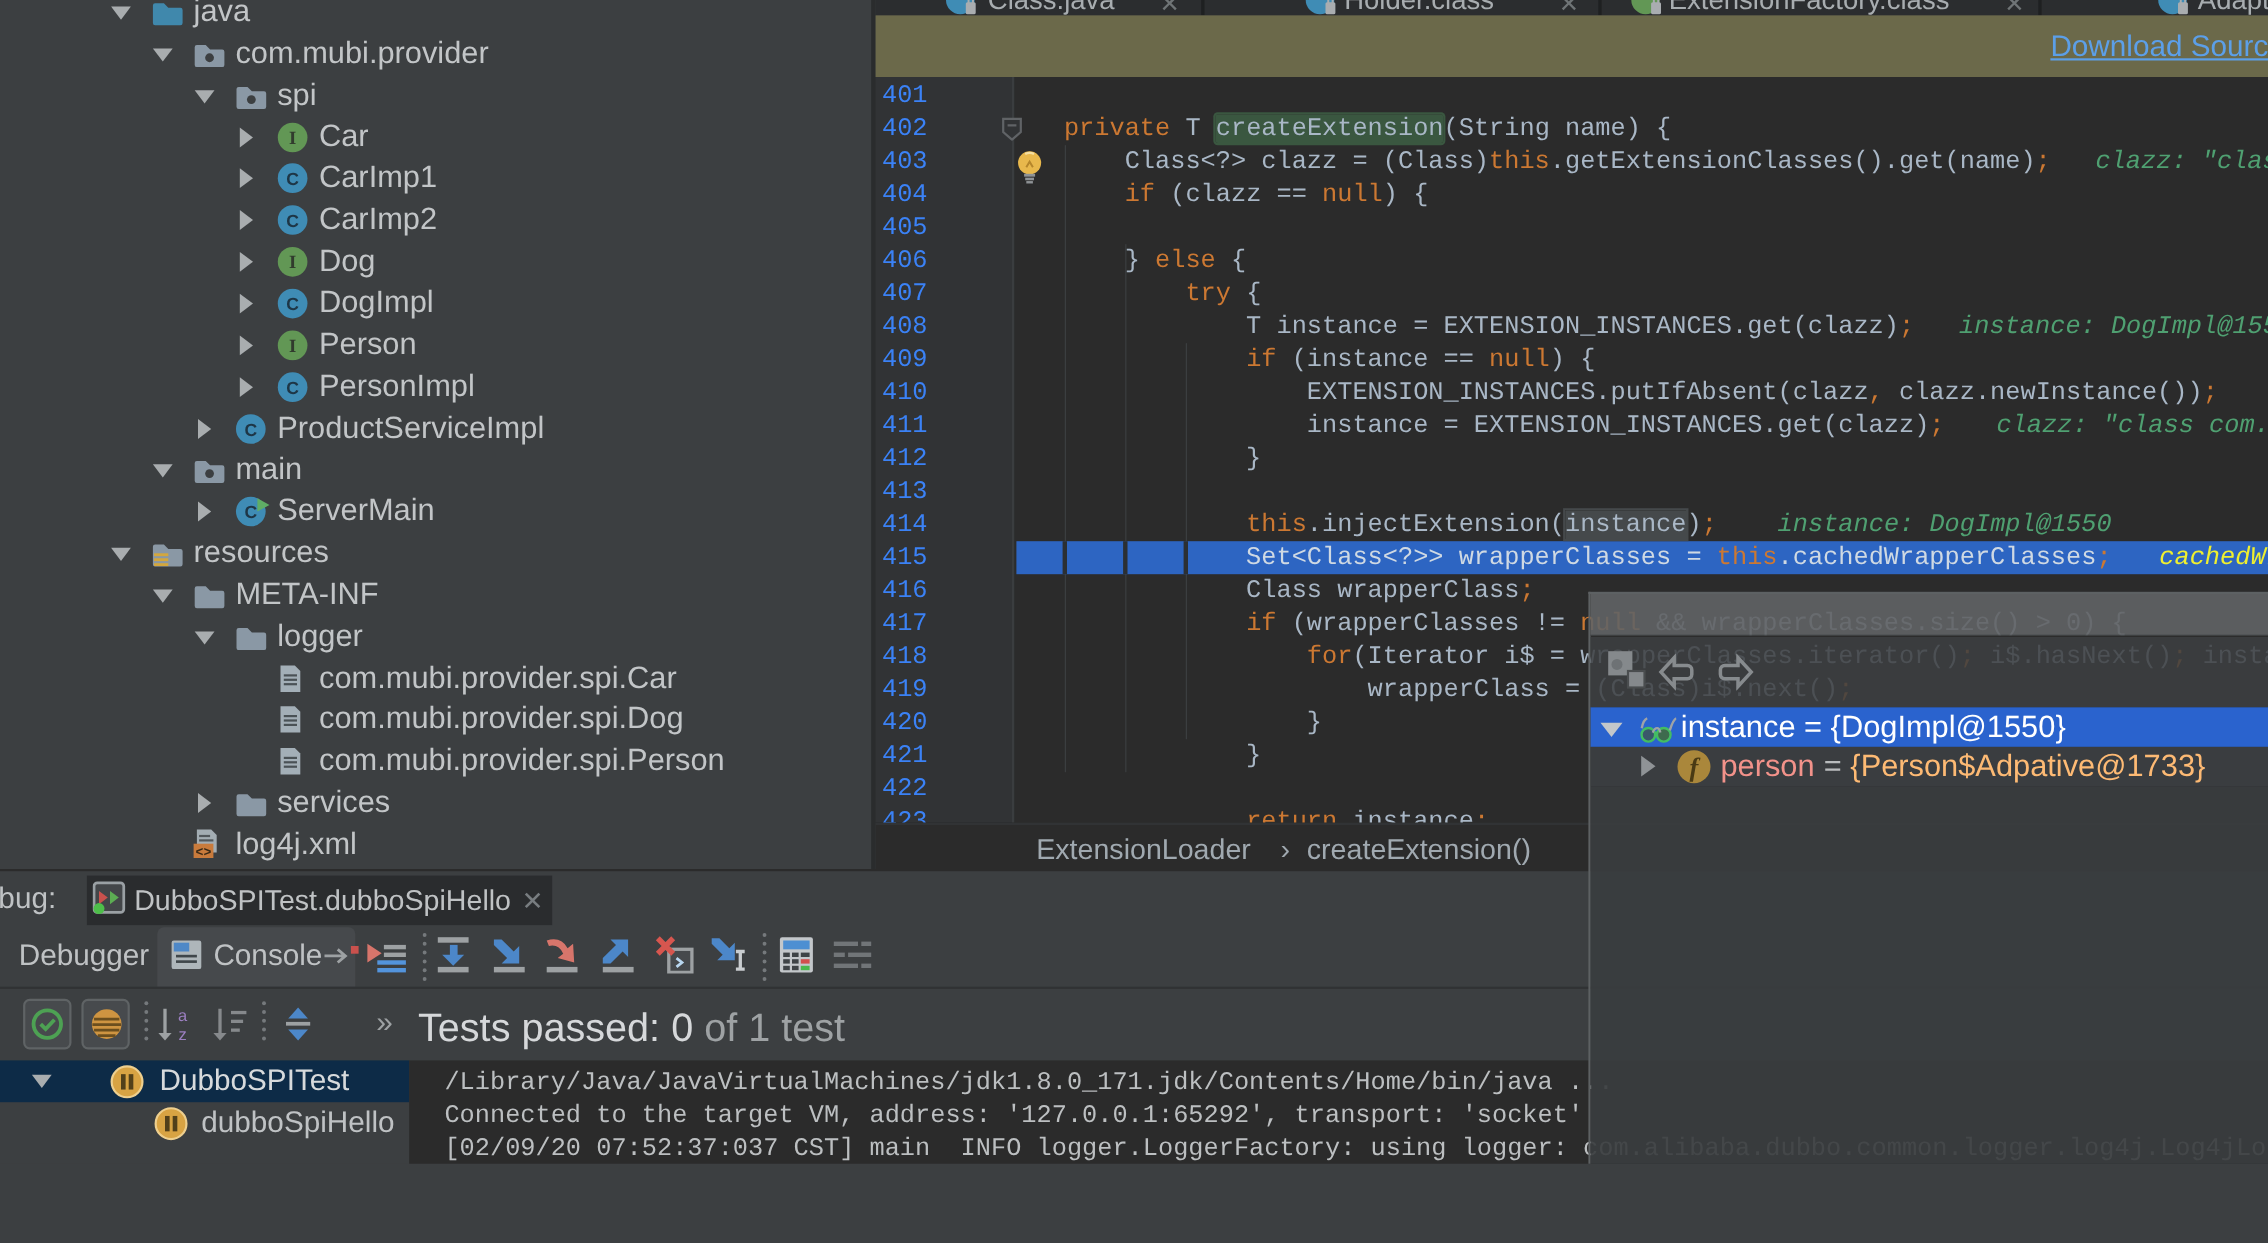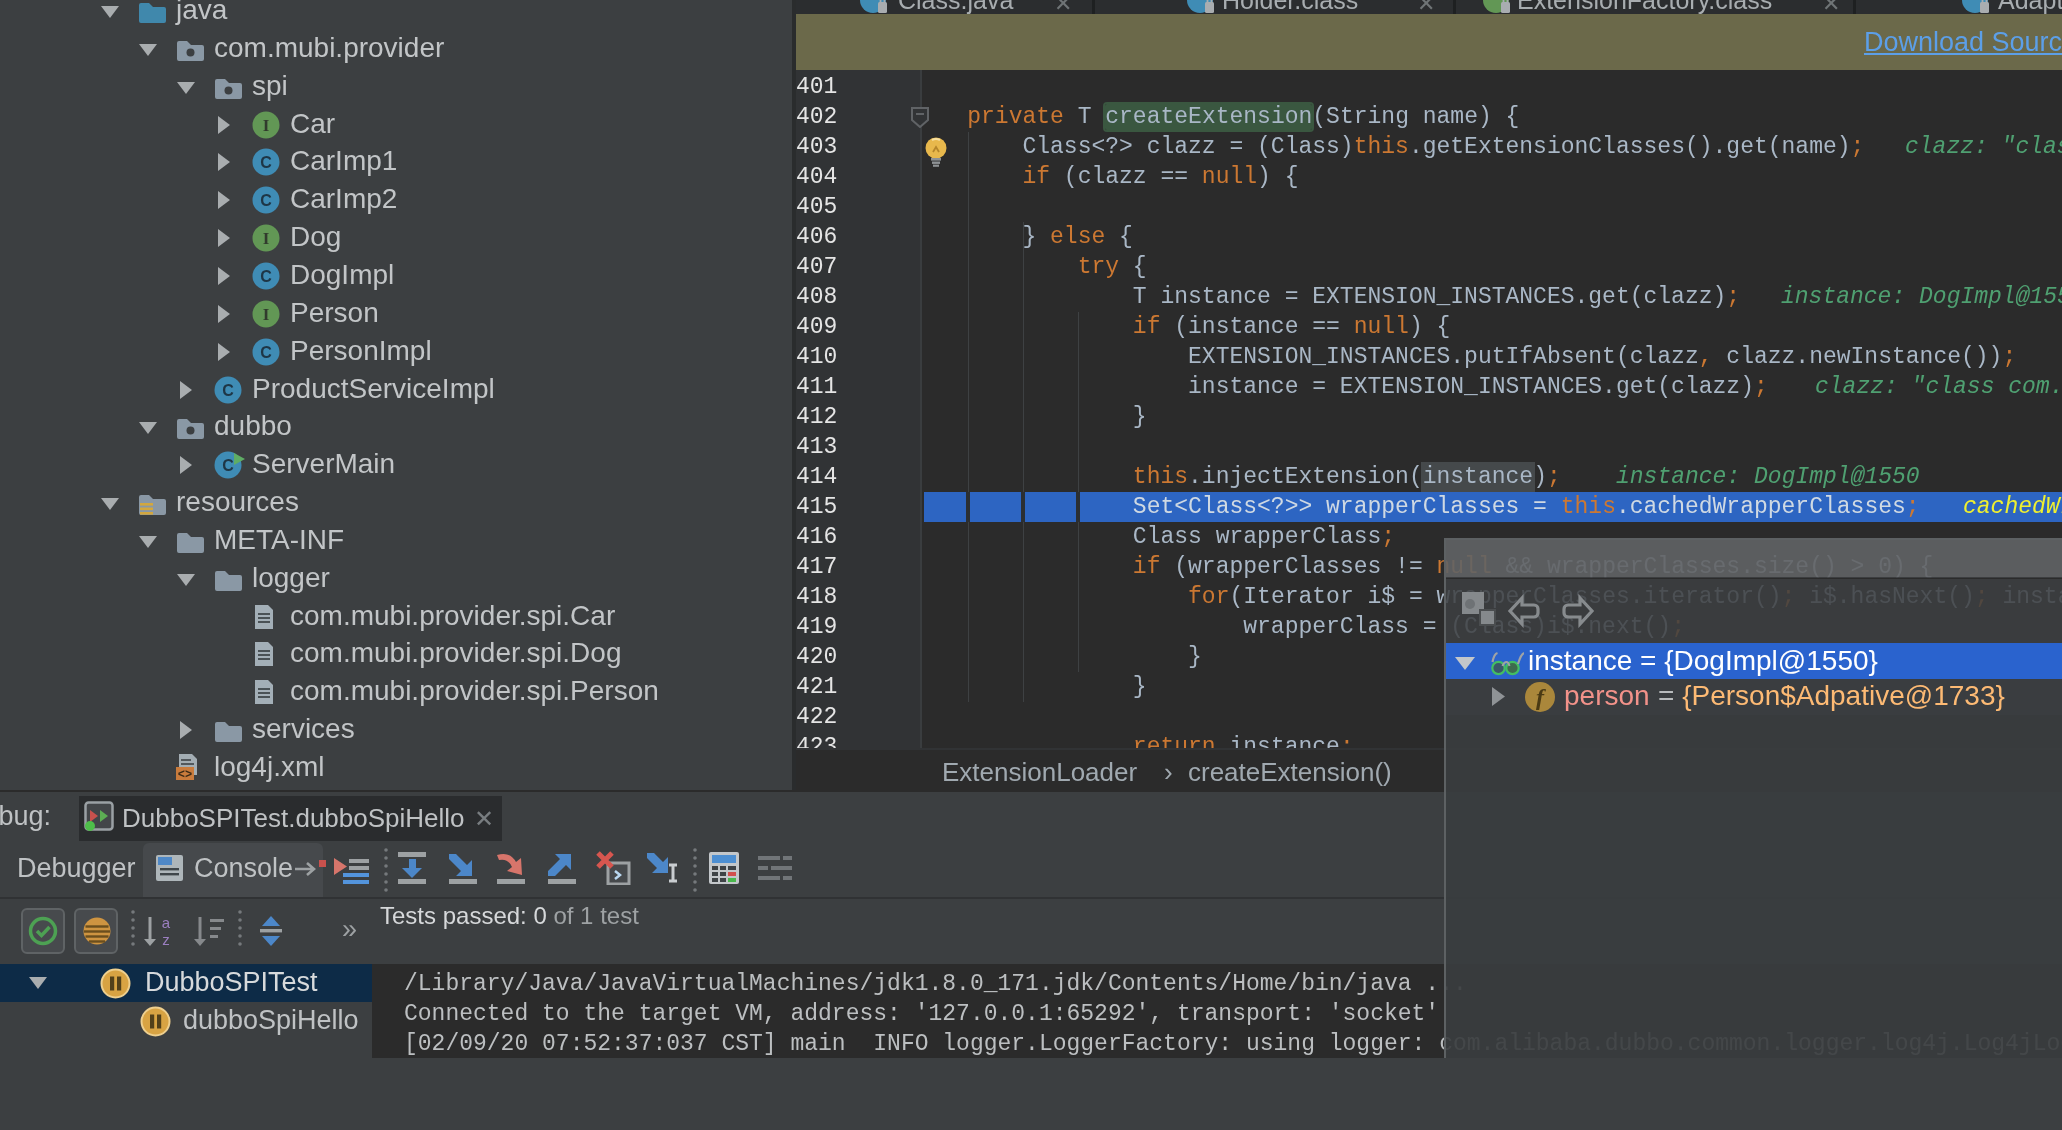--- a/index.html
+++ b/index.html
@@ -10,21 +10,21 @@
 #tabs{position:absolute;left:796px;top:0;width:1266px;height:14px;background:#2B2D2F;overflow:hidden}
 .tabsep{position:absolute;top:0;width:3px;height:14px;background:#1E2021}
 .tabt{position:absolute;top:-14px;font-size:25px;color:#A8ADB0;white-space:pre}
 .tabx{position:absolute;top:-9px;font-size:22px;color:#6F7476}
 #banner{position:absolute;left:796px;top:14px;width:1266px;height:56px;background:#6B694A;overflow:hidden}
 #banner .t{position:absolute;left:22px;top:13px;font-size:27px;color:#D6D5C6;white-space:pre}
 #banner .dl{position:absolute;left:1068px;top:13px;font-size:27px;color:#5C9FE8;text-decoration:underline;white-space:pre}
 #ed{position:absolute;left:796px;top:70px;width:1266px;height:678px;background:#2B2B2B;overflow:hidden;
   font-family:"Liberation Mono",monospace;font-size:23px;line-height:30px}
 #gut{position:absolute;left:0;top:0;width:126px;height:678px;background:#313335;border-right:2px solid #3A3D3F}
-#lnum{position:absolute;left:0;top:2px;width:53px;text-align:left;color:#e5e5e5;white-space:pre}
+#lnum{position:absolute;left:0;top:2px;width:53px;text-align:center;color:#3b82f6;white-space:pre}
 .guide{position:absolute;width:1px;background:#3E4143}
 .cl{position:absolute;left:116px;white-space:pre;color:#A9B7C6}
 .cl b{font-weight:normal;color:#CC7832}
 .xl{color:#CFD9E3}
 .hint{position:absolute;white-space:pre;font-style:italic;color:#4FA071}
 .hy{color:#EFEF2F}
 .mh{background:#3A5740;border-radius:2px;box-shadow:0 0 0 2px #3A5740}
 .ib{background:#45494B;box-shadow:0 0 0 2px #45494B}
 #exec{position:absolute;left:128px;top:422px;width:1138px;height:30px;background:#2D65C2}
 .xmark{position:absolute;top:422px;width:4px;height:30px;background:#2B2F33}
@@ -136,21 +136,21 @@
         <text x="14" y="20" font-family="Liberation Sans" font-size="16" font-weight="bold" fill="#1E3646" text-anchor="middle">C</text>
       </svg>
       <div class="tl" style="left:252px;top:372.5px">ProductServiceImpl</div>
 <svg style="position:absolute;left:138px;top:421.35px;" width="20" height="14" viewBox="0 0 20 14">
         <polygon points="1,1 19,1 10,13" fill="#A9ADAF"></polygon>
       </svg>
       <svg style="position:absolute;left:176px;top:414.35px;" width="29" height="26" viewBox="0 0 29 26">
         <path d="M1 7 q0-2 2-2 h8 l4 4 h11 q2 0 2 2 v12 q0 2-2 2 H3 q-2 0-2-2 z" fill="#8A98A5"></path>
         <circle cx="14.5" cy="16.5" r="4" fill="#3C3F41"></circle>
       </svg>
-      <div class="tl" style="left:214px;top:410.35px">dubbo</div>
+      <div class="tl" style="left:214px;top:410.35px">main</div>
 <svg style="position:absolute;left:179px;top:455.20000000000005px;" width="14" height="20" viewBox="0 0 14 20">
         <polygon points="1,1 13,10 1,19" fill="#A9ADAF"></polygon>
       </svg>
       <svg style="position:absolute;left:214px;top:451.20000000000005px;" width="32" height="28" viewBox="0 0 32 28">
         <circle cx="14" cy="14" r="13.5" fill="#3F8CB5"></circle>
         <text x="14" y="20" font-family="Liberation Sans" font-size="16" font-weight="bold" fill="#1E3646" text-anchor="middle">C</text>
         <polygon points="20,2 31,8 20,14" fill="#5FAD65"></polygon>
       </svg>
       <div class="tl" style="left:252px;top:448.20000000000005px">ServerMain</div>
 <svg style="position:absolute;left:100px;top:497.05px;" width="20" height="14" viewBox="0 0 20 14">
@@ -469,21 +469,21 @@
         <circle cx="2" cy="19" r="1.8" fill="#75797C"></circle>
         <circle cx="2" cy="27" r="1.8" fill="#75797C"></circle>
         <circle cx="2" cy="35" r="1.8" fill="#75797C"></circle>
       </svg>
       <svg style="position:absolute;left:256px;top:123px;" width="30" height="32" viewBox="0 0 30 32">
         <polygon points="15,1 24,11 6,11" fill="#4C87C9"></polygon>
         <rect x="4" y="14" width="22" height="3.4" fill="#9DA1A3"></rect>
         <polygon points="15,31 24,21 6,21" fill="#4C87C9"></polygon>
       </svg>
   <span style="position:absolute;left:342px;top:122px;font-size:27px;color:#9DA1A3">»</span>
-  <span style="position:absolute;left:380px;top:110px;font-size:24px;color:#D6D8DA">Tests passed: 0 <span style="color:#9EA2A4">of 1 test</span></span>
+  <span style="position:absolute;left:380px;top:121px;font-size:36px;color:#D6D8DA">Tests passed: 0 <span style="color:#9EA2A4">of 1 test</span></span>
 
   <div id="dtree"></div>
   <div id="dsel"></div>
   <svg style="position:absolute;left:28px;top:184px;" width="20" height="14" viewBox="0 0 20 14">
         <polygon points="1,1 19,1 10,13" fill="#A9ADAF"></polygon>
       </svg>
   <svg style="position:absolute;left:100px;top:176px;" width="31" height="31" viewBox="0 0 31 31">
         <circle cx="15.5" cy="15.5" r="14" fill="#D8A343" stroke="#EECF8E" stroke-width="2"></circle>
         <rect x="10" y="8.5" width="4.2" height="14" fill="#52401A"></rect>
         <rect x="17" y="8.5" width="4.2" height="14" fill="#52401A"></rect>

